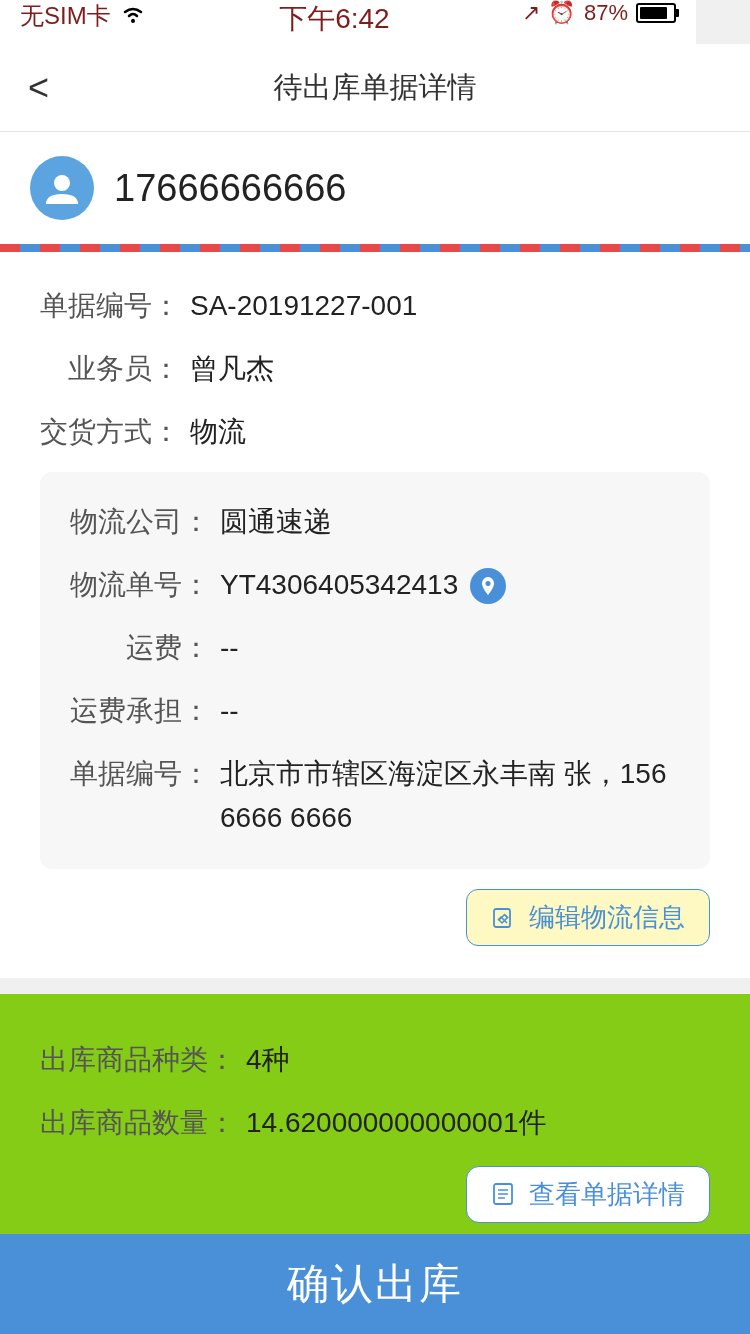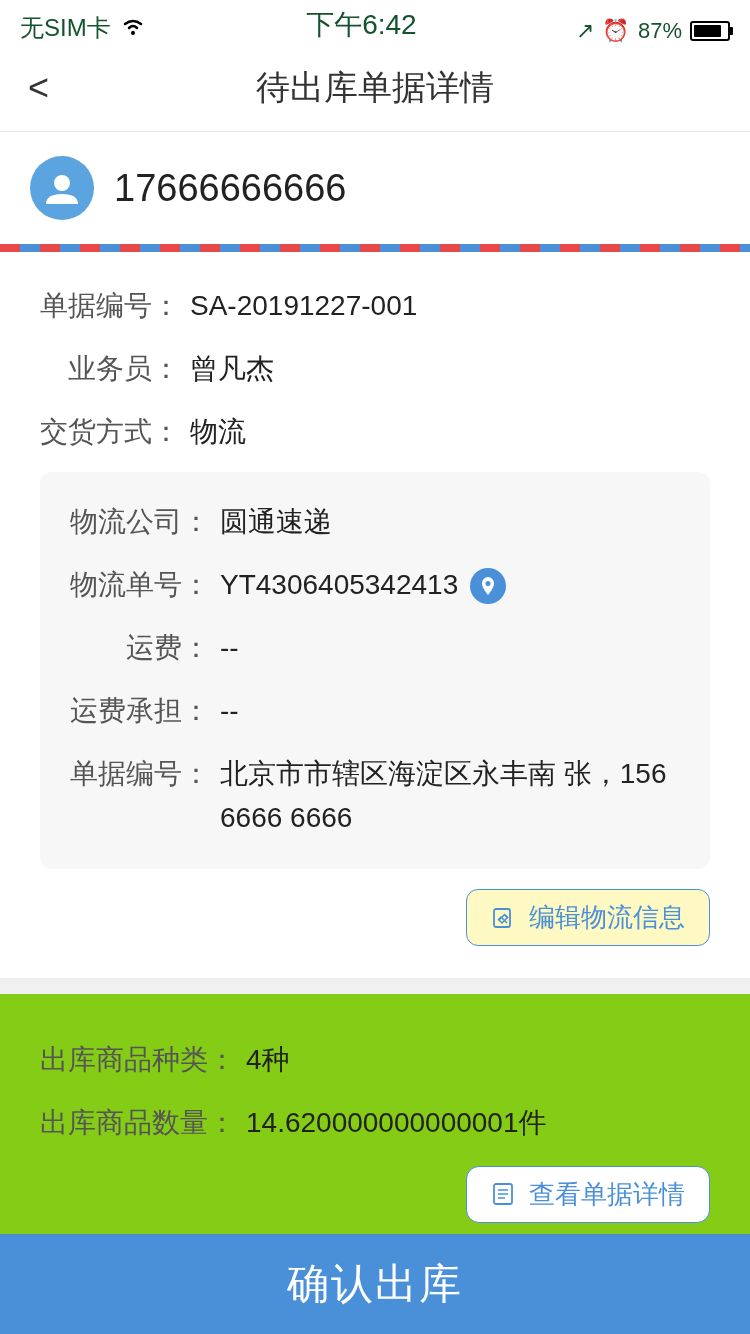--- a/index.html
+++ b/index.html
@@ -9,29 +9,29 @@
       min-height: 1334px;
       background: #f0f0f0;
       font-family: -apple-system, "PingFang SC", "Helvetica Neue", Arial, sans-serif;
       font-size: 28px;
       color: #333;
       position: relative;
     }
 
     
     .status-bar {
-      width: 750px;
+      width: 696px;
       height: 44px;
       background: #fff;
       display: flex;
-      align-items: flex-end;
+      align-items: flex-start;
       justify-content: space-between;
       padding: 0 20px;
       font-size: 24px;
-      color: #14532d;
+      color: #7f1d1d;
     }
     .status-left {
       display: flex;
       align-items: center;
       gap: 8px;
       font-size: 24px;
     }
     .status-center {
       font-size: 28px;
       font-weight: 500;
@@ -86,21 +86,21 @@
       border-bottom: 1px solid #e5e5e5;
     }
     .nav-back {
       position: absolute;
       left: 28px;
       font-size: 36px;
       color: #333;
       cursor: pointer;
     }
     .nav-title {
-      font-size: 34px;
+      font-size: 29px;
       font-weight: 500;
       color: #333;
     }
 
     
     .content {
       padding-bottom: 120px;
     }
 
     

